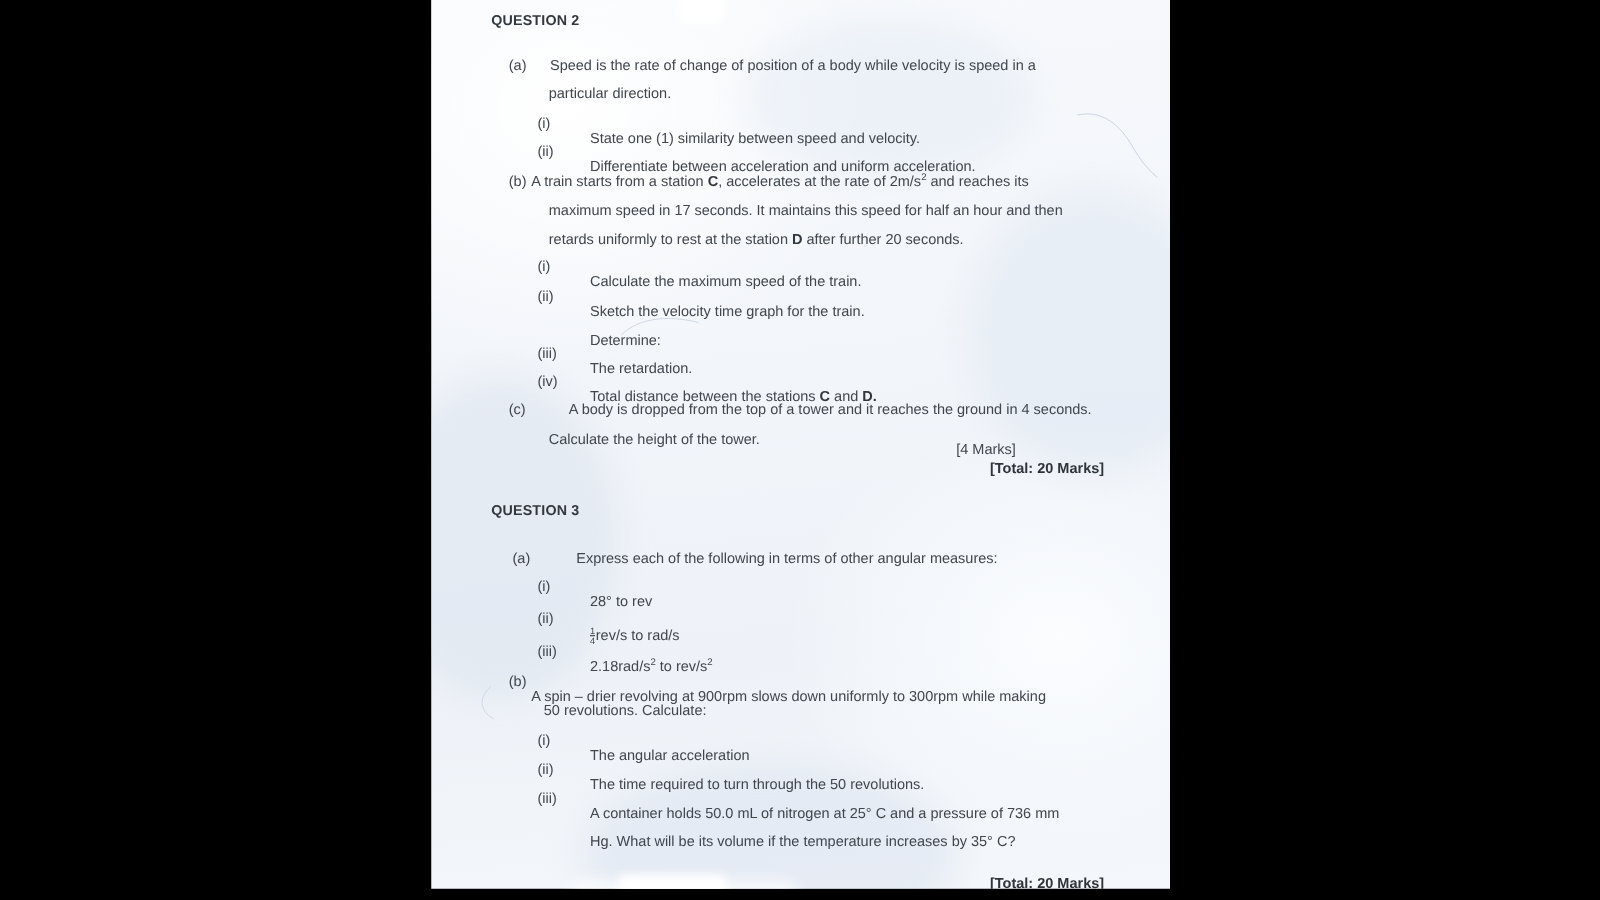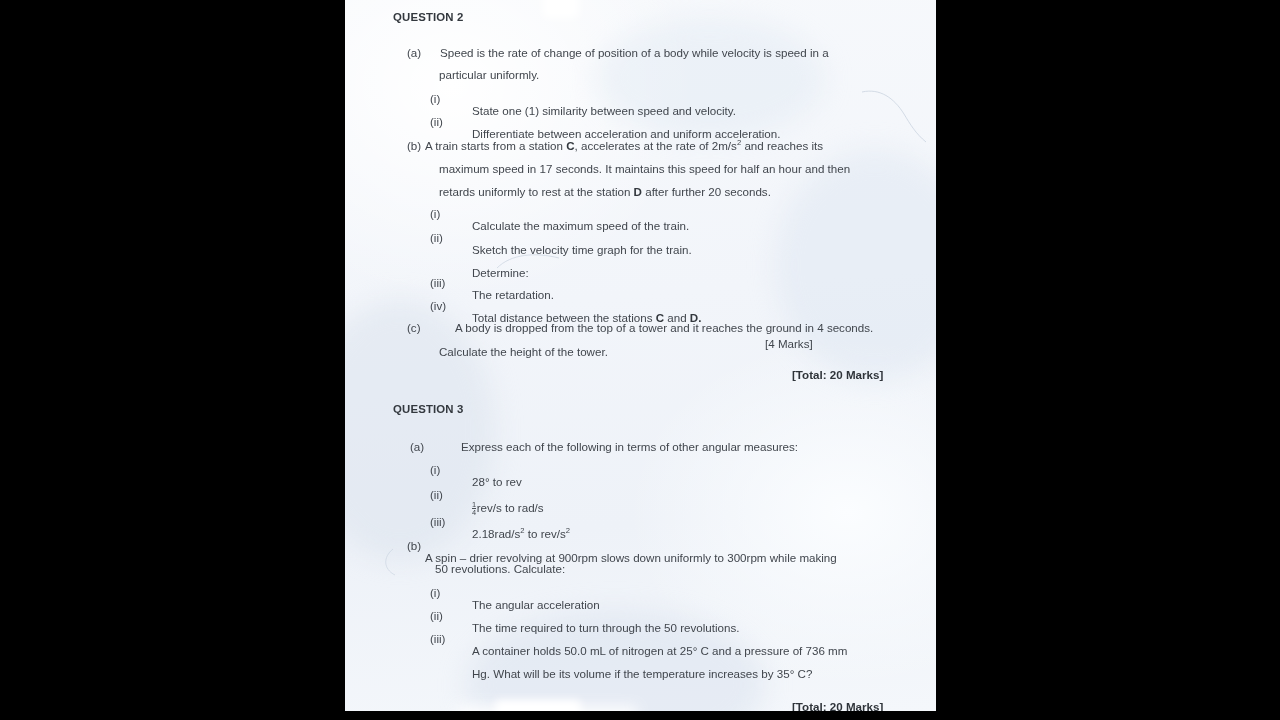--- a/index.html
+++ b/index.html
@@ -140,21 +140,21 @@
       <path d="M18 4 C 8 12, 8 24, 20 30" stroke="#b4c2d2" stroke-width="0.8" fill="none"></path>
     </svg>
 
     <div class="doc">
 
       <div class="qhead" style="left:48px;top:12px;">QUESTION 2</div>
 
       <div class="row" style="left:62px;top:47px;">
         <span class="marker">(a)</span>
         <span class="cont" style="position:absolute;left:33px;top:0;">Speed is the rate of change of position of a body while velocity is speed in a</span>
-        <span class="cont" style="position:absolute;left:32px;top:22px;">particular uniformly.</span>
+        <span class="cont" style="position:absolute;left:32px;top:22px;">particular direction.</span>
       </div>
 
       <div class="item" style="left:85px;top:93px;">
         <span class="rn">(i)</span>
         <span class="itext">State one (1) similarity between speed and velocity.</span>
 
       </div>
       <div class="item" style="left:85px;top:116px;">
         <span class="rn">(ii)</span>
         <span class="itext">Differentiate between acceleration and uniform acceleration.</span>
@@ -189,21 +189,21 @@
       <div class="item" style="left:85px;top:300px;">
         <span class="rn">(iv)</span>
         <span class="itext">Total distance between the stations <b>C</b> and <b>D.</b></span>
 
       </div>
 
       <div class="row" style="left:62px;top:322px;">
         <span class="marker">(c)</span>
         <span class="cont" style="position:absolute;left:12px;top:0;margin-left:36px;">A body is dropped from the top of a tower and it reaches the ground in 4 seconds.</span>
         <span class="cont" style="position:absolute;left:32px;top:24px;">Calculate the height of the tower.</span>
-        <span class="marks" style="left:358px;top:16px;">[4 Marks]</span>
+        <span class="marks" style="left:358px;top:32px;">[4 Marks]</span>
       </div>
 
       <div class="total" style="left:447px;top:369px;">[Total: 20 Marks]</div>
 
       <div class="qhead" style="left:48px;top:404px;">QUESTION 3</div>
 
       <div class="row" style="left:65px;top:441px;">
         <span class="marker">(a)</span>
         <span class="cont" style="position:absolute;left:18px;top:0;margin-left:33px;">Express each of the following in terms of other angular measures:</span>
       </div>

